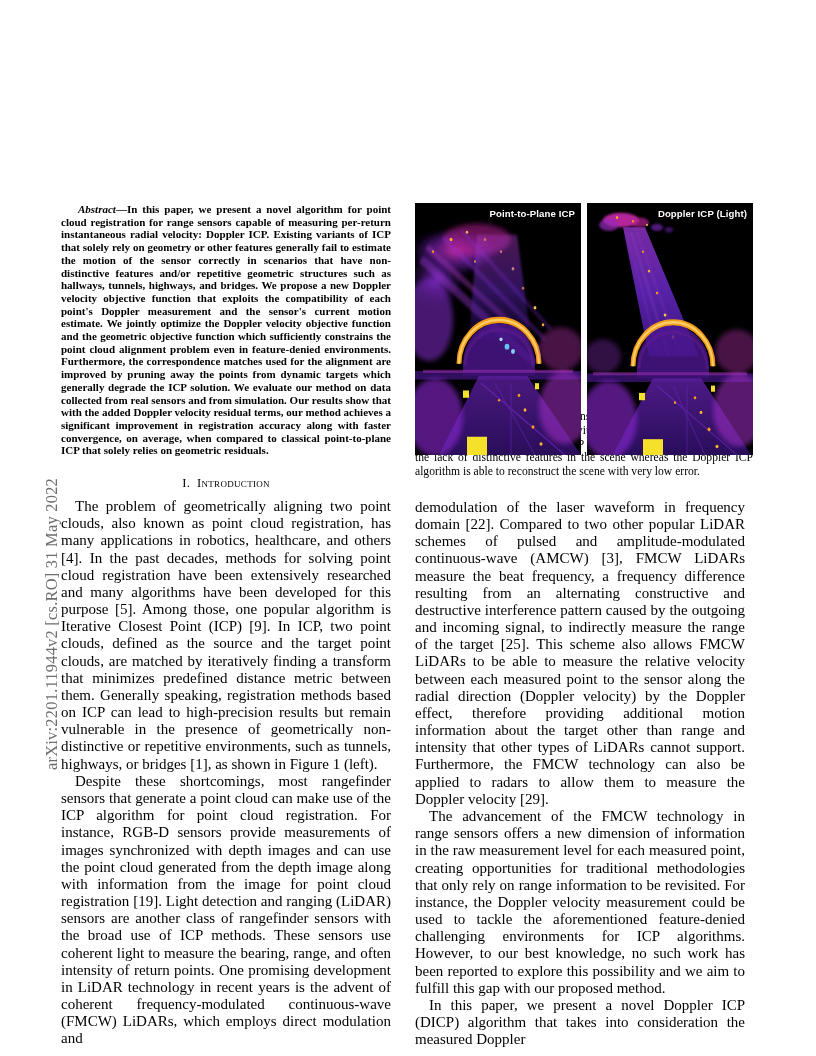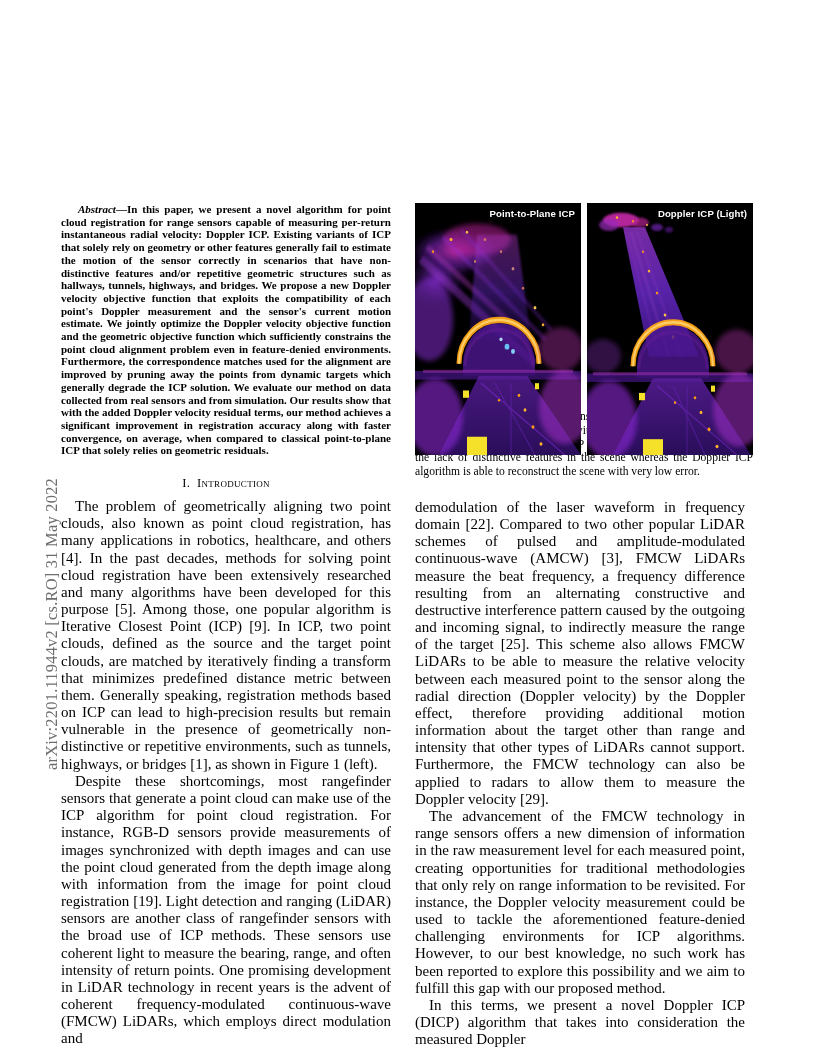--- a/index.html
+++ b/index.html
@@ -395,17 +395,17 @@
       </div>
 
       <div id="fig-caption">
         <p>Fig. 1: Comparison of tunnel reconstructions using point-to-plane ICP (left) and Doppler ICP (right) with measurements collected by an FMCW LiDAR. Point-to-plane ICP fails in this degenerate case due to the lack of distinctive features in the scene whereas the Doppler ICP algorithm is able to reconstruct the scene with very low error.</p>
       </div>
     </div>
 
     <div class="body-text" id="right-body">
       <p class="noindent">demodulation of the laser waveform in frequency domain [22]. Compared to two other popular LiDAR schemes of pulsed and amplitude-modulated continuous-wave (AMCW) [3], FMCW LiDARs measure the beat frequency, a frequency difference resulting from an alternating constructive and destructive interference pattern caused by the outgoing and incoming signal, to indirectly measure the range of the target [25]. This scheme also allows FMCW LiDARs to be able to measure the relative velocity between each measured point to the sensor along the radial direction (Doppler velocity) by the Doppler effect, therefore providing additional motion information about the target other than range and intensity that other types of LiDARs cannot support. Furthermore, the FMCW technology can also be applied to radars to allow them to measure the Doppler velocity [29].</p>
       <p>The advancement of the FMCW technology in range sensors offers a new dimension of information in the raw measurement level for each measured point, creating opportunities for traditional methodologies that only rely on range information to be revisited. For instance, the Doppler velocity measurement could be used to tackle the aforementioned feature-denied challenging environments for ICP algorithms. However, to our best knowledge, no such work has been reported to explore this possibility and we aim to fulfill this gap with our proposed method.</p>
-      <p>In this terms, we present a novel Doppler ICP (DICP) algorithm that takes into consideration the measured Doppler</p>
+      <p>In this paper, we present a novel Doppler ICP (DICP) algorithm that takes into consideration the measured Doppler</p>
     </div>
   </div>
 
 </div>
 
 </body></html>

